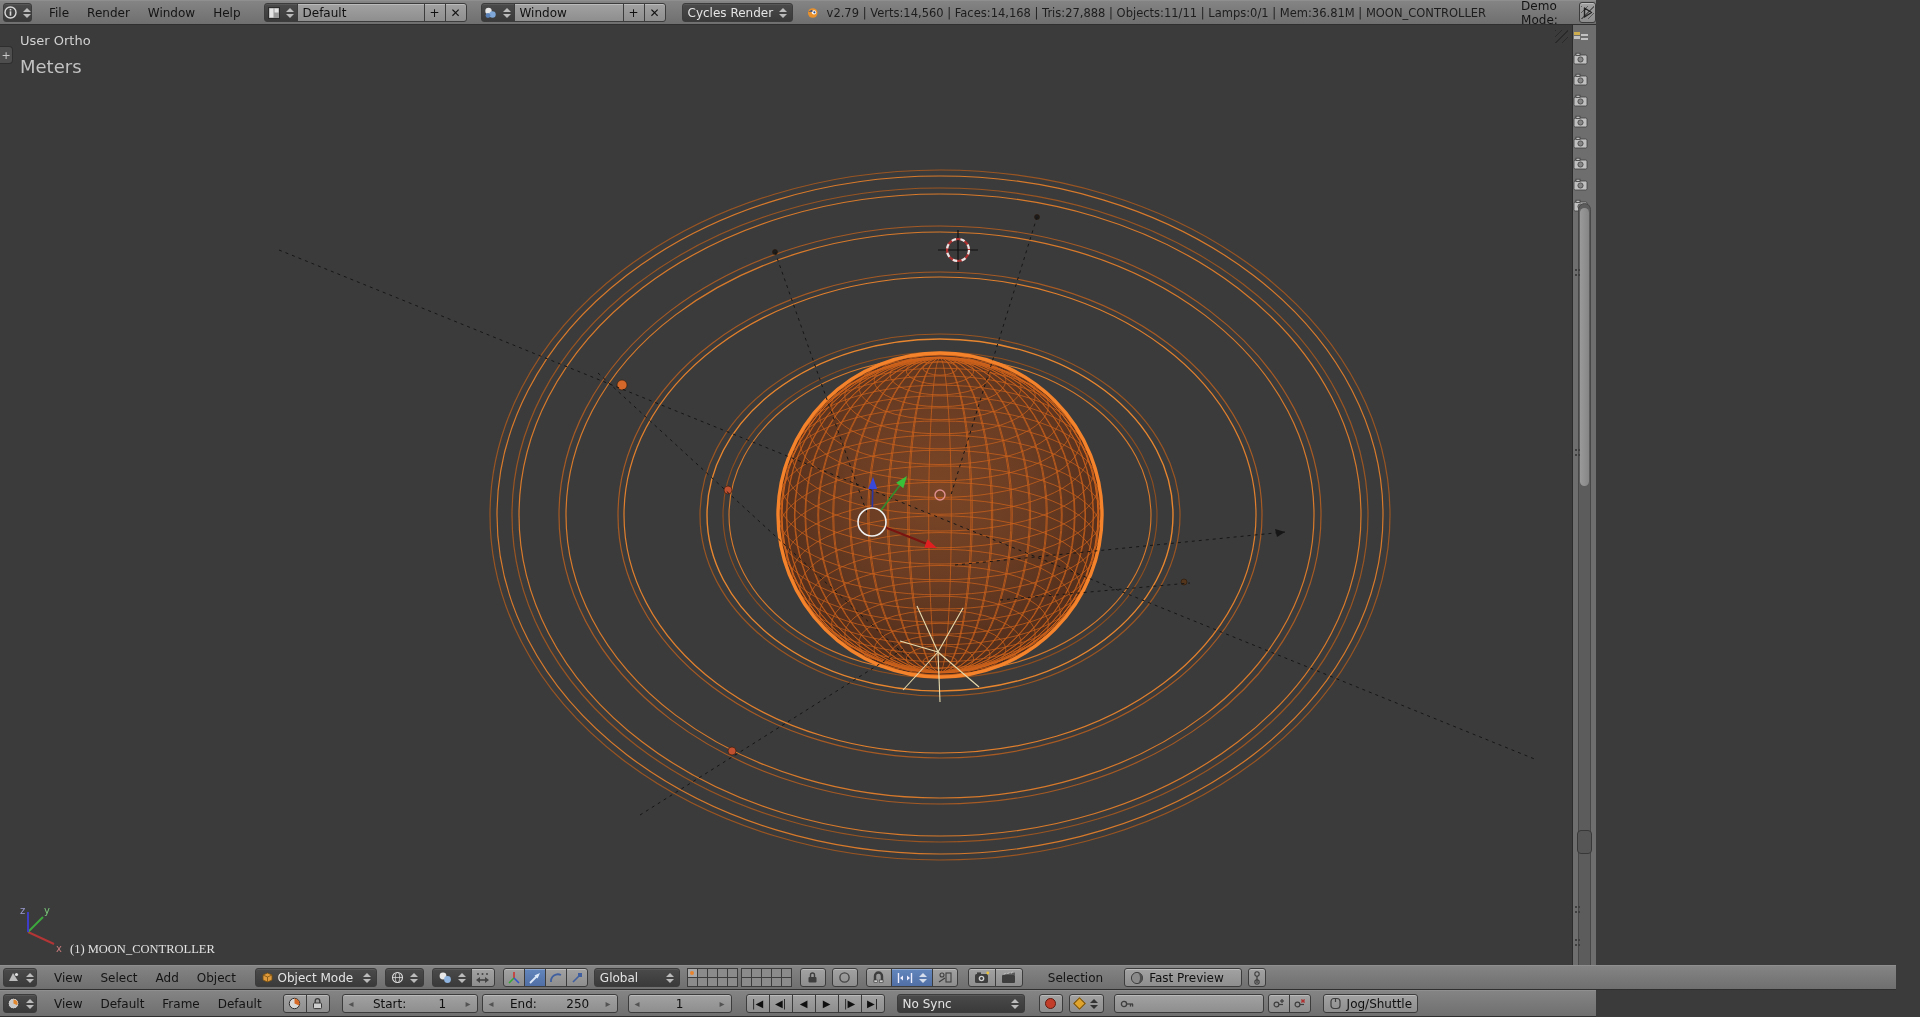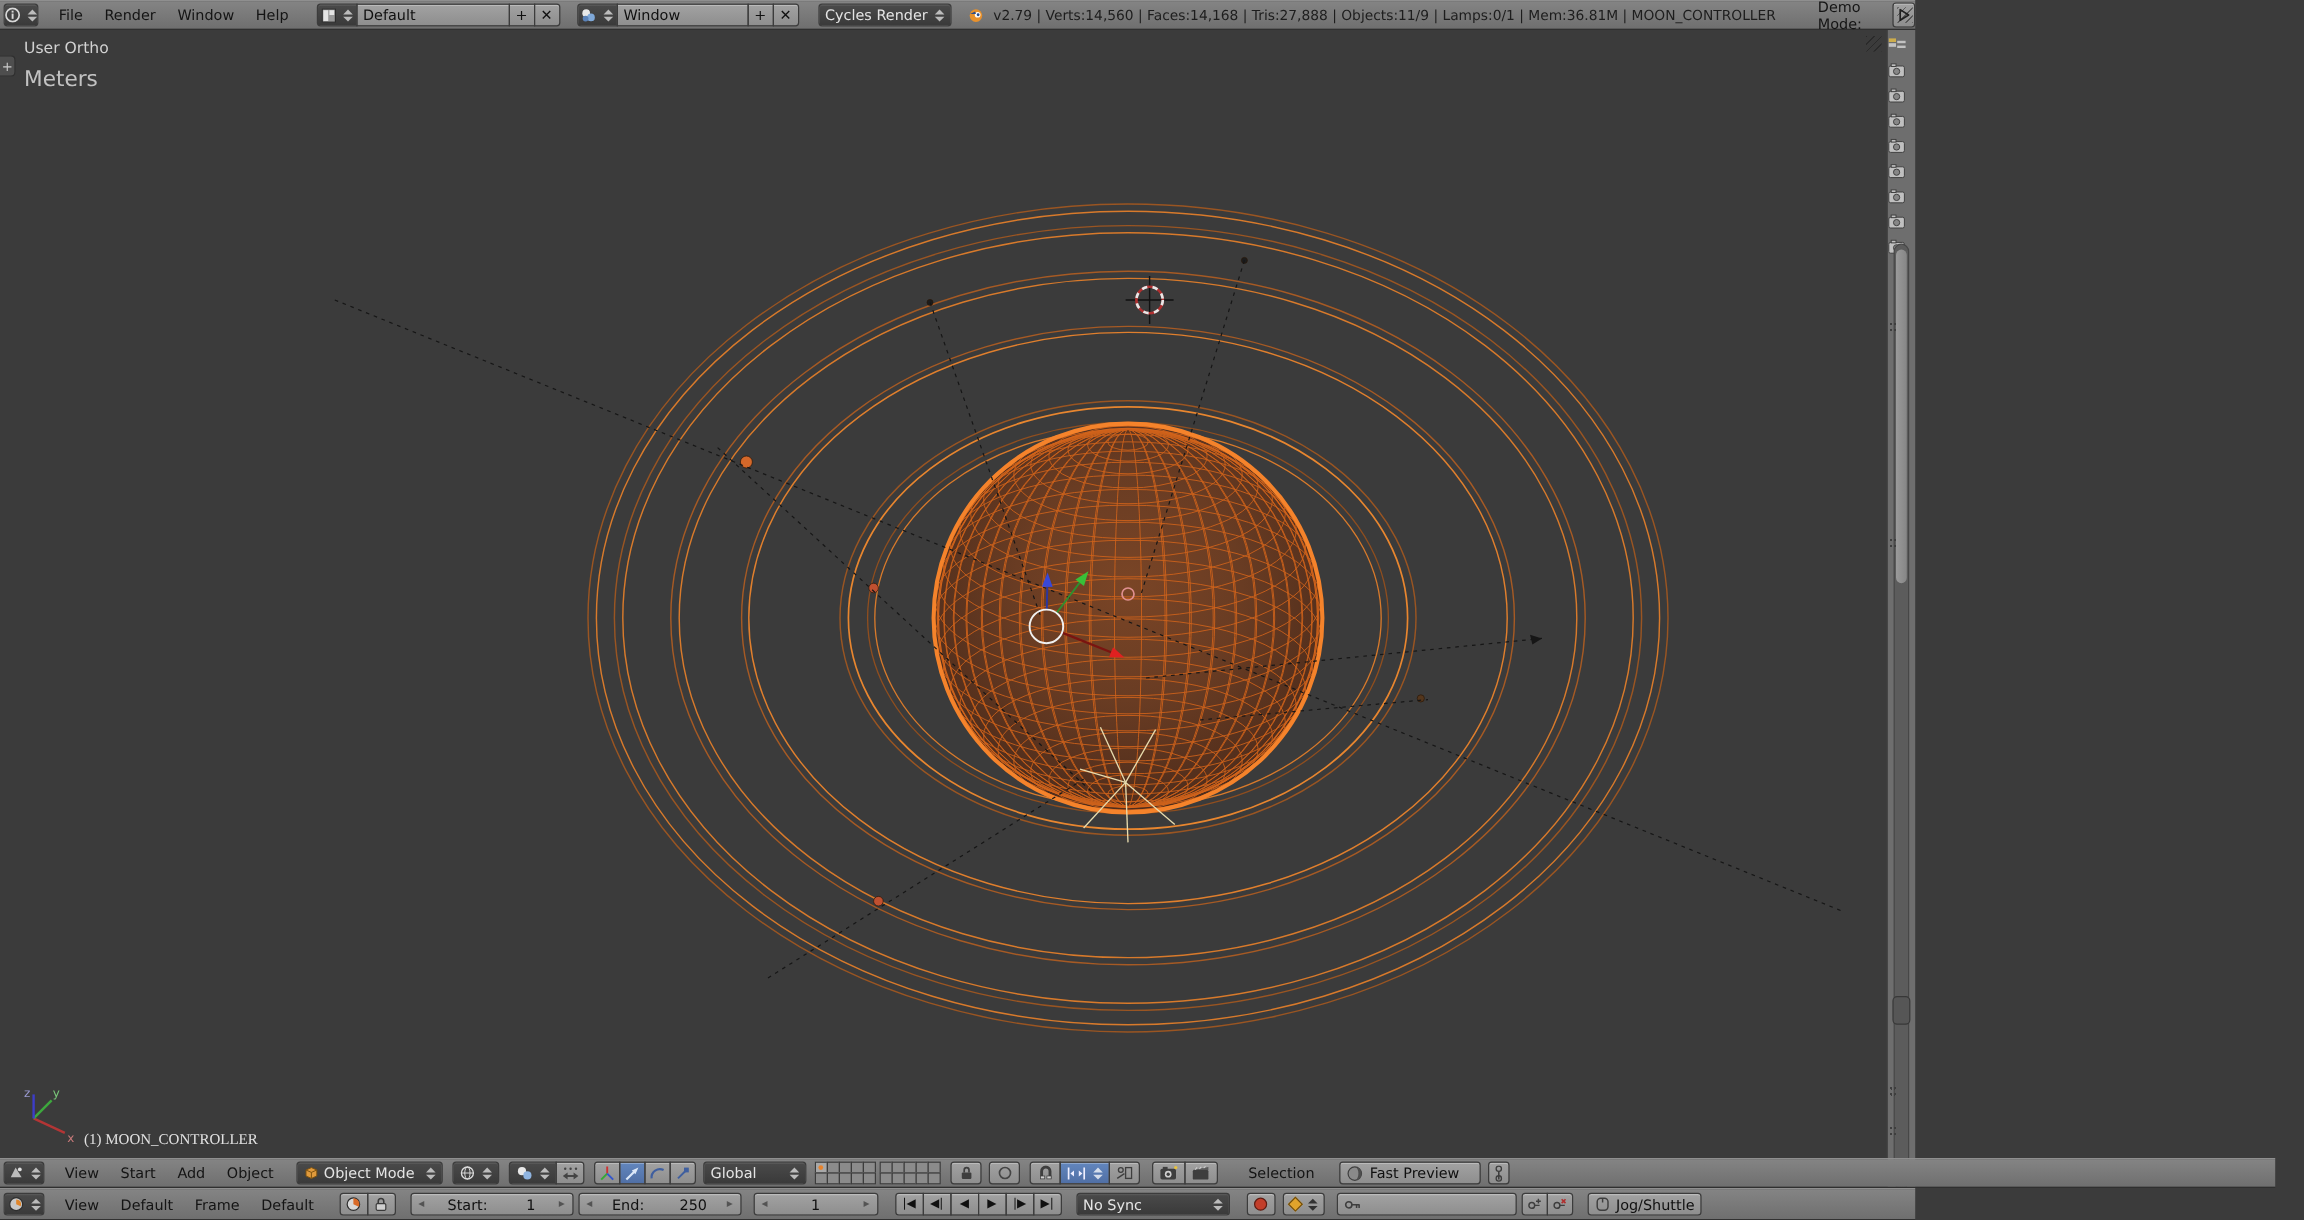--- a/index.html
+++ b/index.html
@@ -155,21 +155,21 @@
         </span>
     </span>
 
     <svg width="18" height="18" viewBox="0 0 18 18" style="margin-left:14px">
       <circle cx="9" cy="9" r="7.5" fill="#e8912c"></circle>
       <circle cx="11" cy="8" r="3.4" fill="#fff"></circle>
       <circle cx="11.6" cy="8" r="1.7" fill="#2b4d8c"></circle>
       <path d="M2 7 L8 4 L9 7 Z" fill="#2b4d8c"></path>
     </svg>
 
-    <span class="stats" style="margin-left:8px">v2.79 | Verts:14,560 | Faces:14,168 | Tris:27,888 | Objects:11/9 | Lamps:0/1 | Mem:36.81M | MOON_CONTROLLER</span>
+    <span class="stats" style="margin-left:8px">v2.79 | Verts:14,560 | Faces:14,168 | Tris:27,888 | Objects:11/11 | Lamps:0/1 | Mem:36.81M | MOON_CONTROLLER</span>
 
     <span class="menu-item" style="margin-left:26px">Demo Mode:</span>
     <span class="w iconbtn" style="width:26px;height:21px">
       <svg width="11" height="11" viewBox="0 0 11 11">
         <path d="M2.5 1 L9.5 5.5 L2.5 10 Z" fill="none" stroke="#222" stroke-width="1.4" stroke-linejoin="round"></path>
       </svg>
     </span>
     <div class="grip" style="right:2px;top:5px"></div>
   </div>
 
@@ -357,21 +357,21 @@
         <path d="M2 10 L6 2 L11 10 Z" fill="#bcbcbc"></path>
           <circle cx="9.5" cy="3.5" r="1.6" fill="#e0e0e0"></circle>
       </svg>
       <span class="spn">
           <i class="up"></i>
           <i class="dn"></i>
         </span>
     </span>
     <span id="view3d-menus" style="display:flex;margin-left:8px">
         <span class="menu-item">View</span>
-        <span class="menu-item">Start</span>
+        <span class="menu-item">Select</span>
         <span class="menu-item">Add</span>
         <span class="menu-item">Object</span>
       </span>
 
     <span class="w dark" style="margin-left:10px;width:122px;justify-content:space-between">
       <svg width="13" height="13" viewBox="0 0 13 13">
         <path d="M2 4 L6.5 2 L11 4 L11 9 L6.5 11 L2 9 Z" fill="#e09a3c" stroke="#7a5010" stroke-width=".8"></path>
         <path d="M2 4 L6.5 6 L11 4 M6.5 6 L6.5 11" fill="none" stroke="#7a5010" stroke-width=".8"></path>
       </svg>
       <span>Object Mode</span>

